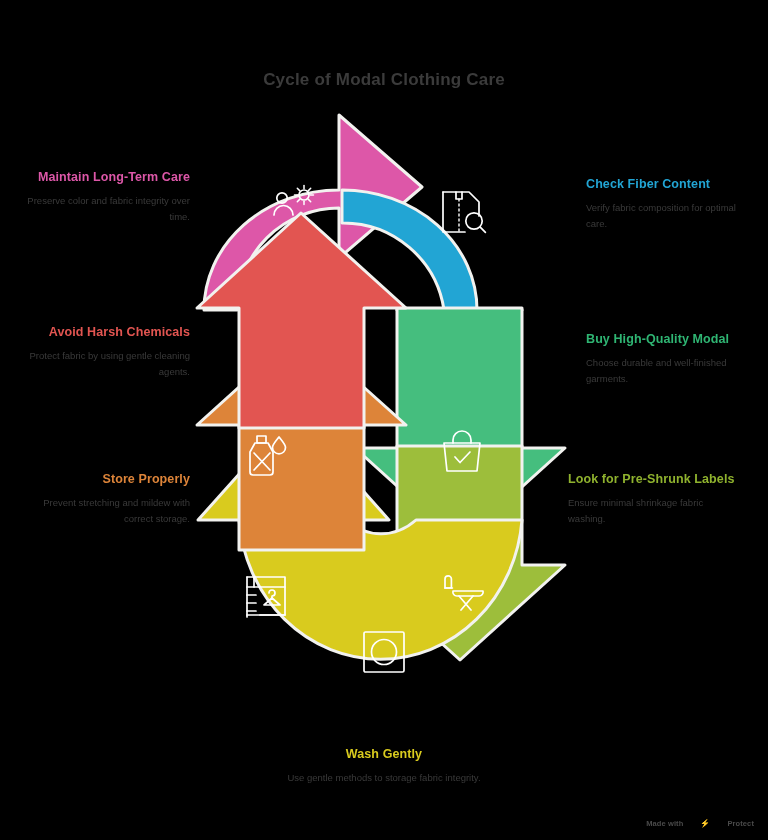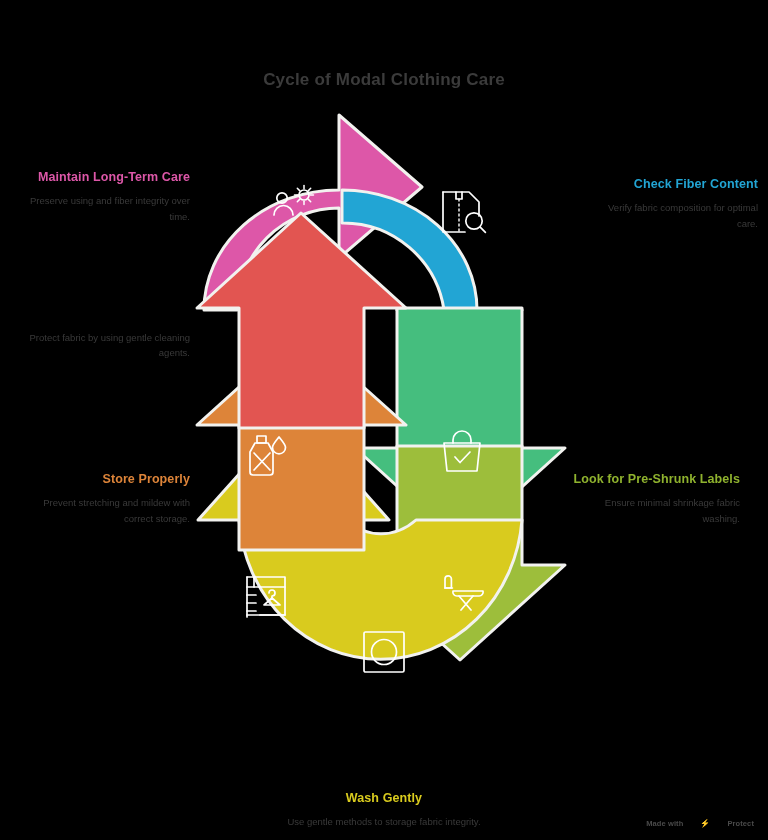--- a/index.html
+++ b/index.html
@@ -31,22 +31,22 @@
   #diagram {
     position: absolute;
     top: 95px; left: 184px;
     width: 400px; height: 620px;
   }
   #diagram svg { display: block; width: 400px; height: 620px; }
 
   
   .label-block { position: absolute; }
   .label-left  { text-align: right; }
-  .label-right { text-align: right; }
-  .label-center{ text-align: center; margin-top: 44px; }
+  .label-right { text-align: left; }
+  .label-center{ text-align: center; }
 
   .label-title {
     font-size: 12.5px;
     font-weight: bold;
     line-height: 1.45;
     letter-spacing: 0.1px;
   }
   .label-desc {
     margin-top: 7px;
     font-size: 9.5px;
@@ -221,37 +221,42 @@
           <path d="M 8 20 l 16 17"></path>
           <path d="M 24 20 l -16 17"></path>
           <path d="M 33 4 c 4 5 6.5 7.6 6.5 10.4 a 6.5 6.5 0 0 1 -13 0 c 0 -2.8 2.5 -5.4 6.5 -10.4 Z"></path>
         </g>
       </g>
     </svg>
   </div>
 
   <div class="label-block label-left" id="lbl-maintain">
     <div class="label-title" style="color:#DD57A8">Maintain Long-Term Care</div>
-    <div class="label-desc">Preserve using and fiber integrity over time.</div>
+    <div class="label-desc">Preserve color and fabric integrity over time.</div>
   </div>
 
   <div class="label-block label-left" id="lbl-avoid">
+    <div class="label-title" style="color:#E25551">Avoid Harsh Chemicals</div>
     <div class="label-desc">Protect fabric by using gentle cleaning agents.</div>
   </div>
 
   <div class="label-block label-left" id="lbl-store">
     <div class="label-title" style="color:#DD8439">Store Properly</div>
     <div class="label-desc">Prevent stretching and mildew with correct storage.</div>
   </div>
 
   <div class="label-block label-right" id="lbl-check">
     <div class="label-title" style="color:#22A5D4">Check Fiber Content</div>
     <div class="label-desc">Verify fabric composition for optimal care.</div>
   </div>
 
+  <div class="label-block label-right" id="lbl-buy">
+    <div class="label-title" style="color:#2FB573">Buy High-Quality Modal</div>
+    <div class="label-desc">Choose durable and well-finished garments.</div>
+  </div>
 
   <div class="label-block label-right" id="lbl-look">
     <div class="label-title" style="color:#8FB22E">Look for Pre-Shrunk Labels</div>
     <div class="label-desc">Ensure minimal shrinkage fabric washing.</div>
   </div>
 
   <div class="label-block label-center" id="lbl-wash">
     <div class="label-title" style="color:#D9CB1E">Wash Gently</div>
     <div class="label-desc">Use gentle methods to storage fabric integrity.</div>
   </div>

